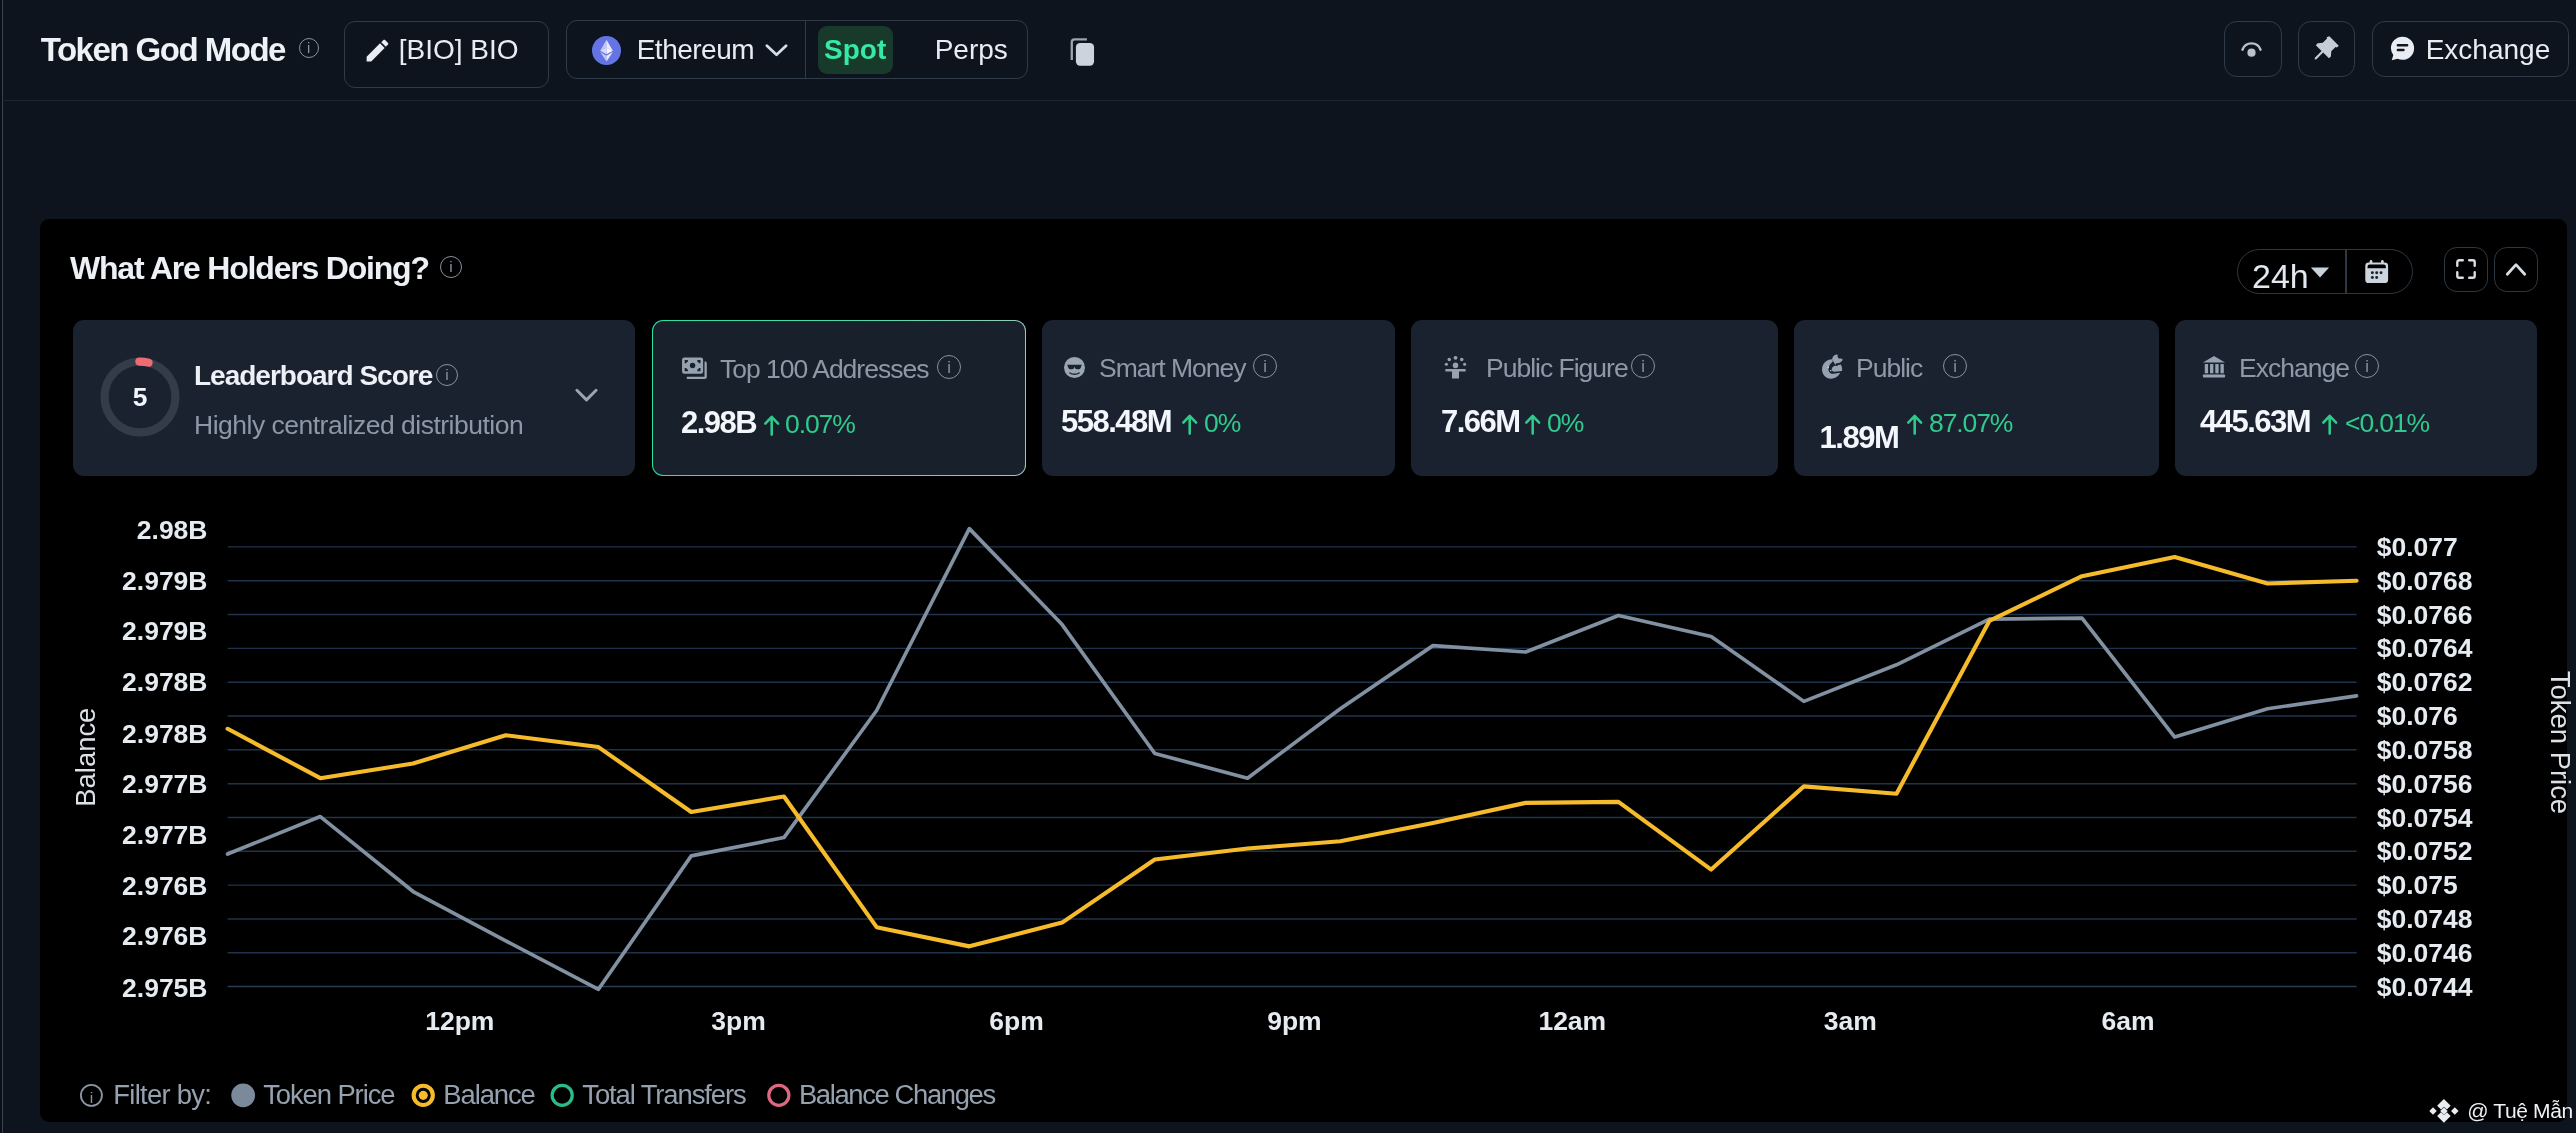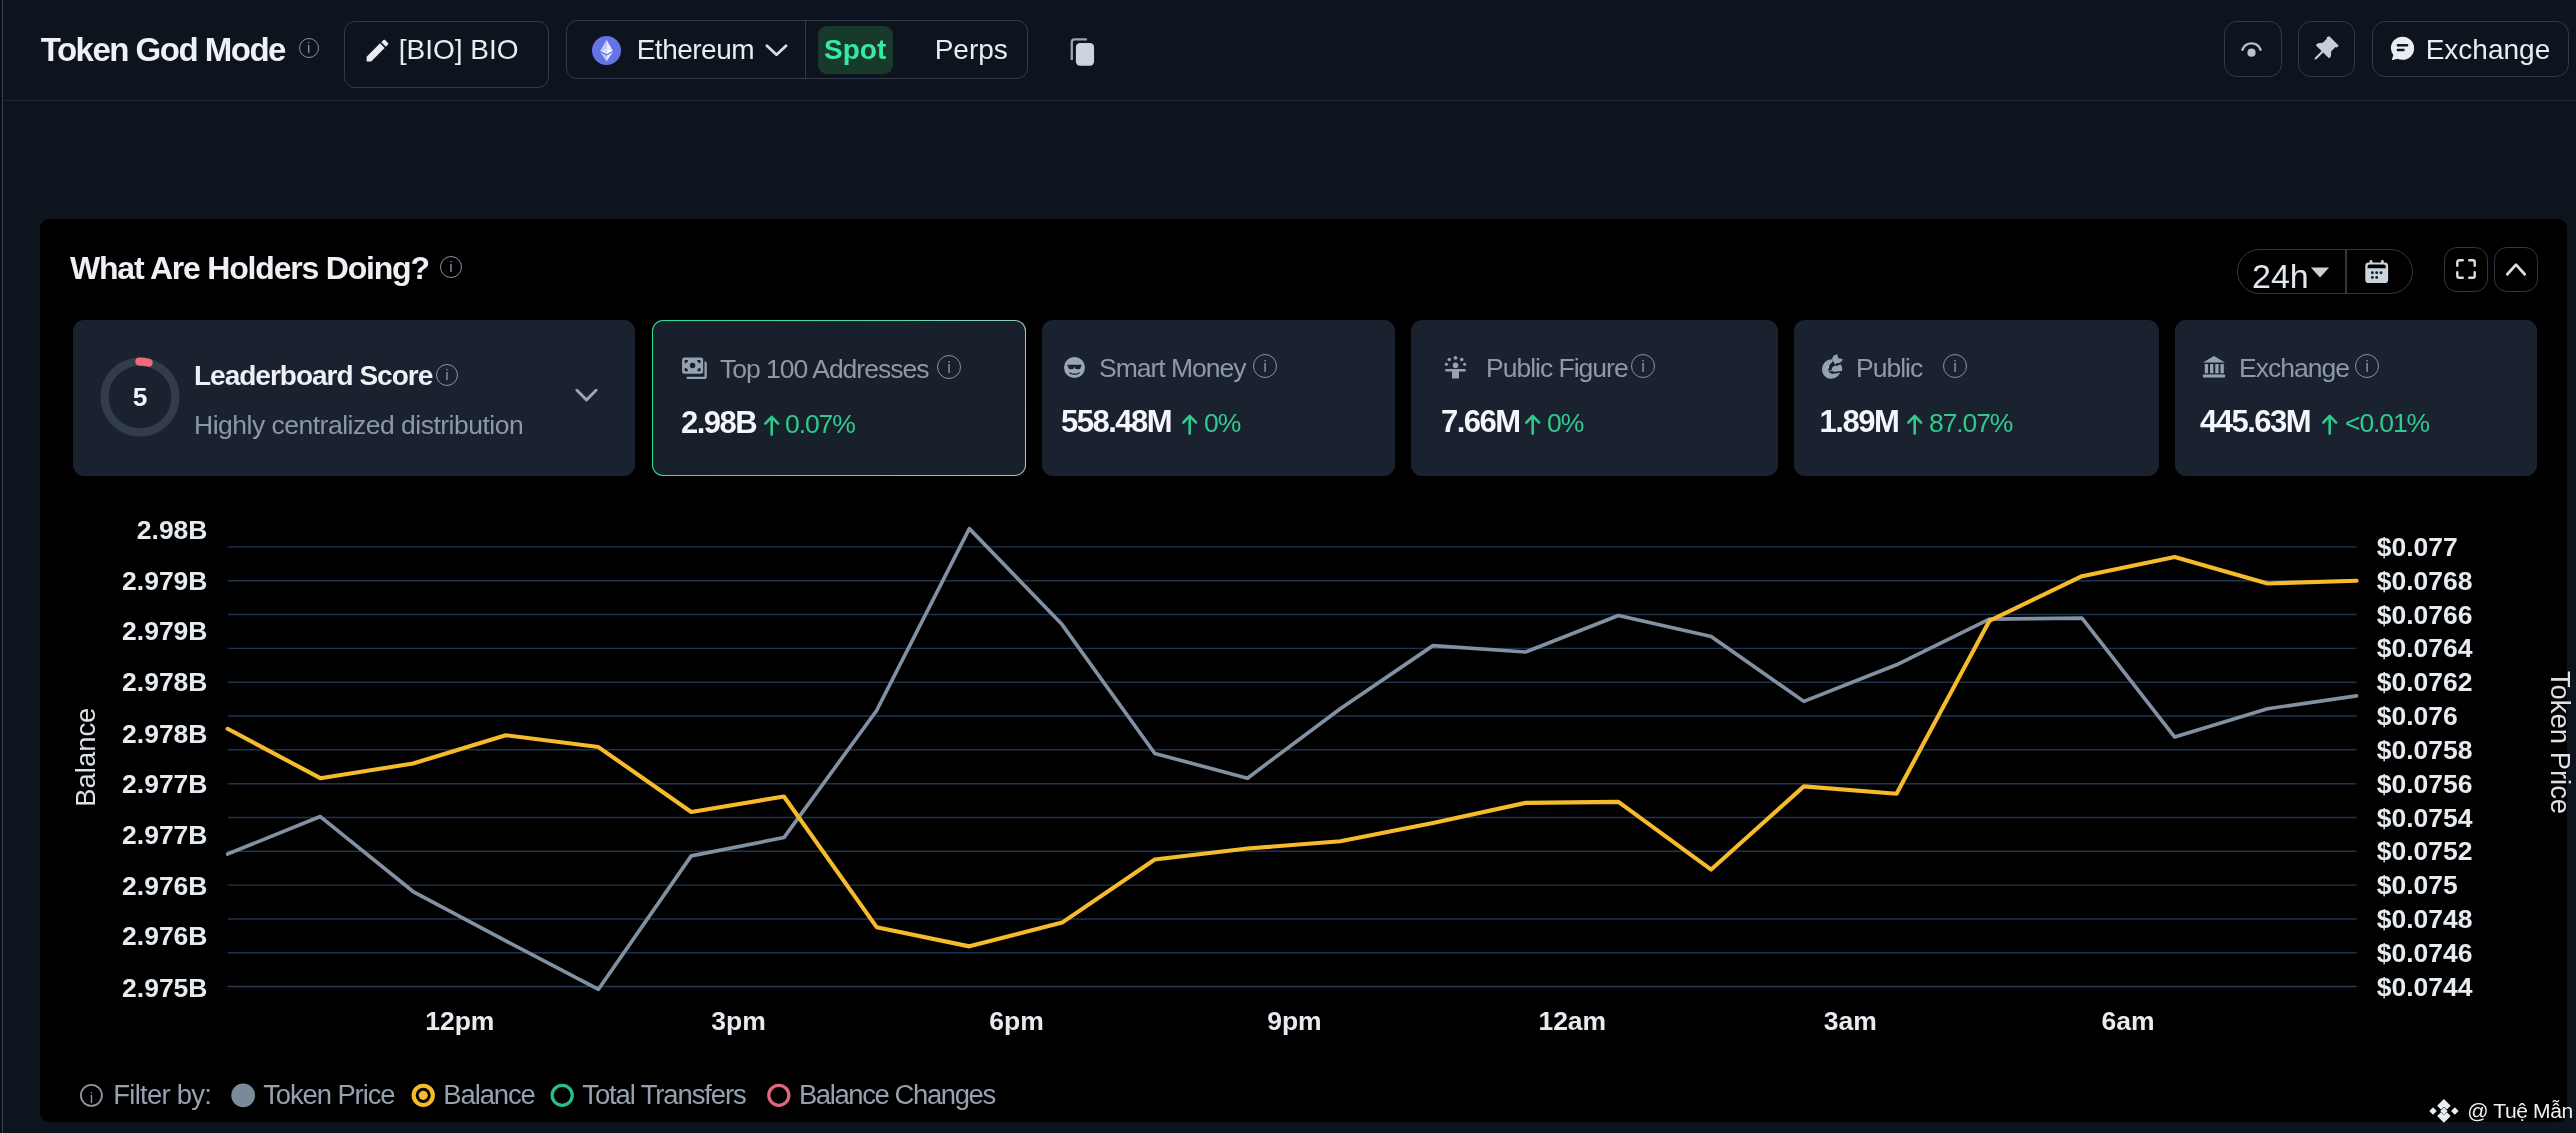--- a/index.html
+++ b/index.html
@@ -182,21 +182,21 @@
       <svg class="abs" style="left:27.4px;top:34px;" width="24" height="25.6" viewBox="0 0 26 28">
         <path fill="#97a2b0" d="M12.2 6.2 C12 2.9 14.8.3 18.1.6 c-.4 1.6.1 3.3 1.3 4.4 1.6-.4 3.4.1 4.5 1.4 l-2 2.1 c-1.3 1.4-3.3 1.9-5.1 1.3 -.4 1.5-.3 3.1.3 4.6 z"></path>
         <path fill="#97a2b0" d="M12.6 5.8 C5.9 5.6 1 10.7 1 17 c0 5.6 4.1 9.9 9.6 10 4.3.1 8.4-2.4 10.2-6.4 l-7.3.9 c-3.2.4 -5.9-2.3 -5.4-5.5 .4-2.8 1.8-5.4 4.5-7.4 z"></path>
         <path fill="#97a2b0" d="M21.5 11.5 c1.3 2.1 1.8 4.6 1.4 7l-8.3 1 c-2 .2-3.5-1.7-2.9-3.6 .5-1.6 2-2.8 3.7-3 z"></path>
         <rect x="15.7" y="10.6" width="2.4" height="2.4" fill="#1a2230"></rect>
         <circle cx="7.8" cy="14.6" r=".8" fill="#d8dee5"></circle>
         <circle cx="10.6" cy="18.2" r=".8" fill="#d8dee5"></circle>
       </svg>
       <span class="sctitle abs" style="left:62px;top:33px;">Public</span>
       <div class="abs infoc" style="left:149px;top:34px;width:24px;height:24px;font-size:16.5px;line-height:22px;">i</div>
-      <span class="scval abs" style="left:25.6px;top:84px;">1.89M</span>
+      <span class="scval abs" style="left:25.6px;top:100px;">1.89M</span>
       <svg class="abs" style="left:112px;top:93px;" width="17.4" height="22" viewBox="0 0 19 24">
           <path d="M9.5 22.5 V3.5 M2.5 10.5 L9.5 3 L16.5 10.5" stroke="#2fca8c" stroke-width="2.8" fill="none" stroke-linecap="round" stroke-linejoin="round"></path>
         </svg>
         <span class="scpct abs" style="left:135px;top:88px;">87.07%</span>
     </div>
     <div class="scard" style="left:2135px;width:362px;">
       <svg class="abs" style="left:27.4px;top:35px;" width="24" height="24" viewBox="0 0 26 26">
           <g fill="#97a2b0">
             <path d="M13 1 L25 8 H1 Z"></path>
             <rect x="3" y="9.8" width="3.6" height="10"></rect>

